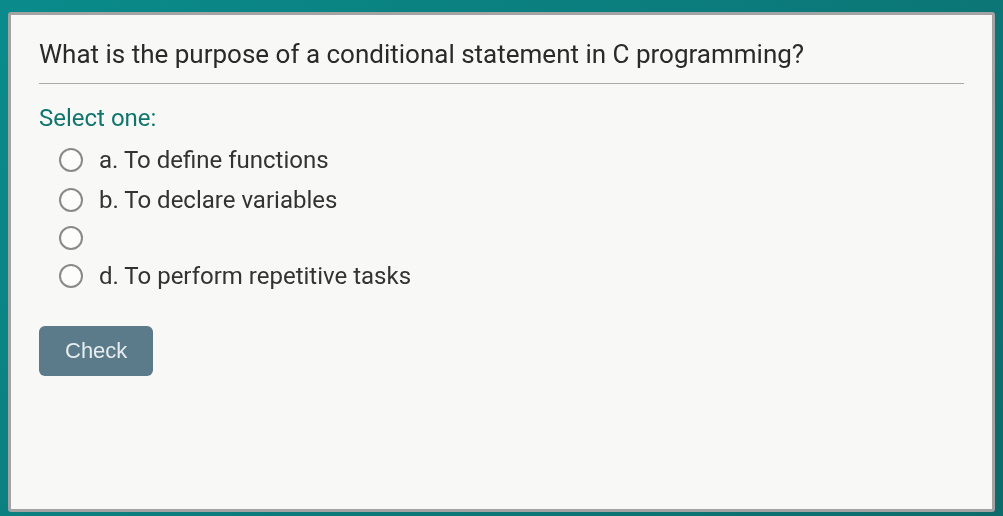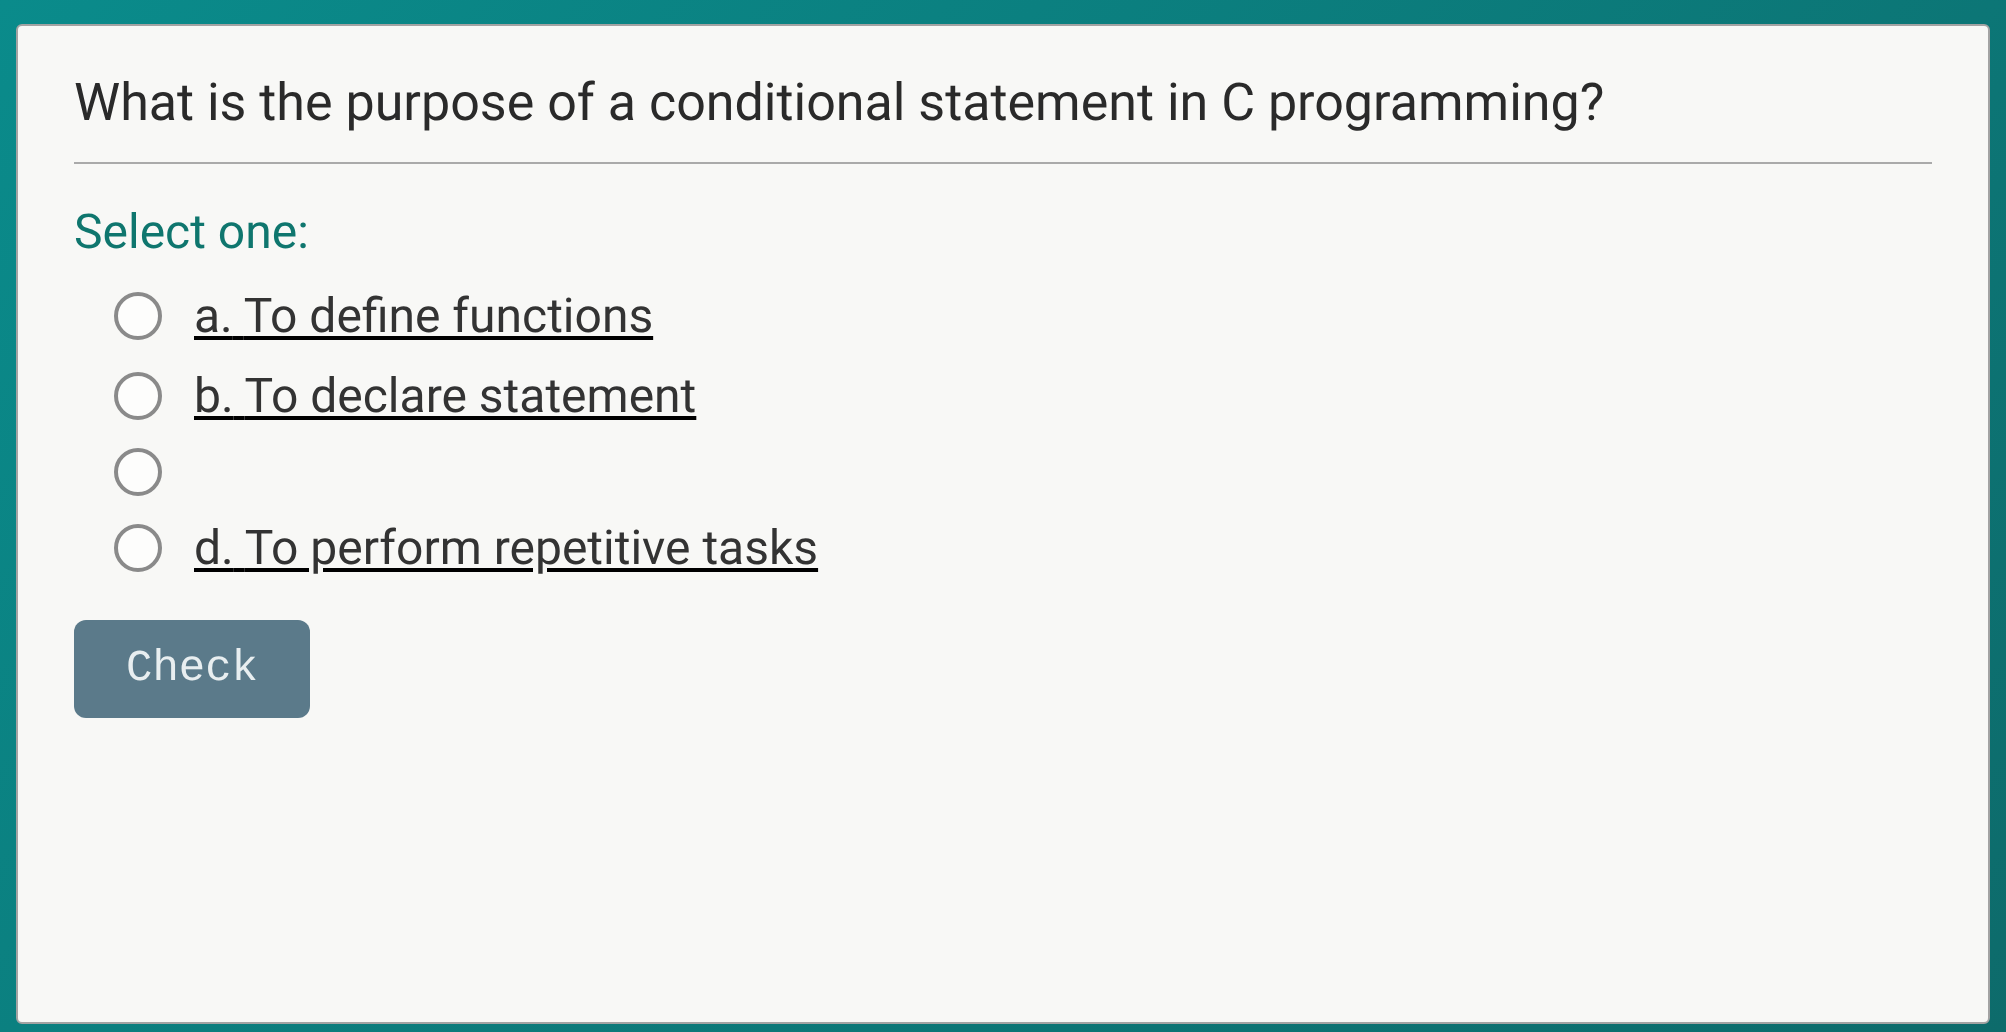--- a/index.html
+++ b/index.html
@@ -10,21 +10,21 @@
     body {
       font-family: -apple-system, BlinkMacSystemFont, "Segoe UI", Roboto, "Helvetica Neue", Arial, sans-serif;
       background: linear-gradient(135deg, #0a8b8b 0%, #0d6b6b 100%);
       width: 1003px;
       height: 516px;
       overflow: hidden;
       padding: 12px 8px 0 8px;
     }
     .question-card {
       background: #f8f8f6;
-      border: 1px solid #a3a3a3;
+      border: 3px solid #a3a3a3;
       border-radius: 3px;
       padding: 24px 28px 20px 28px;
       min-height: 500px;
     }
     .question-text {
       font-size: 26px;
       color: #2a2a2a;
       font-weight: 400;
       margin-bottom: 20px;
       padding-bottom: 14px;
@@ -32,23 +32,22 @@
     }
     .select-label {
       font-size: 24px;
       color: #0f766e;
       margin-bottom: 14px;
     }
     .options {
       display: flex;
       flex-direction: column;
       gap: 12px;
-      margin-bottom: 22px;
+      margin-bottom: 36px;
       padding-left: 20px;
-      text-decoration: underline;
     }
     .option-row {
       display: flex;
       align-items: center;
       gap: 16px;
     }
     .radio {
       width: 24px;
       height: 24px;
       border: 2px solid #8a8a8a;
@@ -63,21 +62,21 @@
       cursor: pointer;
     }
     .check-button {
       background: #5b7a8a;
       color: #e8eef0;
       border: none;
       border-radius: 6px;
       padding: 12px 26px;
       font-size: 22px;
       cursor: pointer;
-      font-family: Liberation Mono, monospace;
+      font-family: Liberation Sans, sans-serif;
     }
   </style>
 </head>
 <body>
 
 <div class="question-card">
   <div class="question-text">What is the purpose of a conditional statement in C programming?</div>
   <div class="select-label">Select one:</div>
   <div class="options">
 
@@ -86,21 +85,21 @@
       <div class="option-text">
         <span>a.</span>
         <span>To define functions</span>
       </div>
     </div>
 
     <div class="option-row">
       <div class="radio"></div>
       <div class="option-text">
         <span>b.</span>
-        <span>To declare statement</span>
+        <span>To declare variables</span>
       </div>
     </div>
 
     <div class="option-row">
       <div class="radio"></div>
     </div>
 
     <div class="option-row">
       <div class="radio"></div>
       <div class="option-text">

